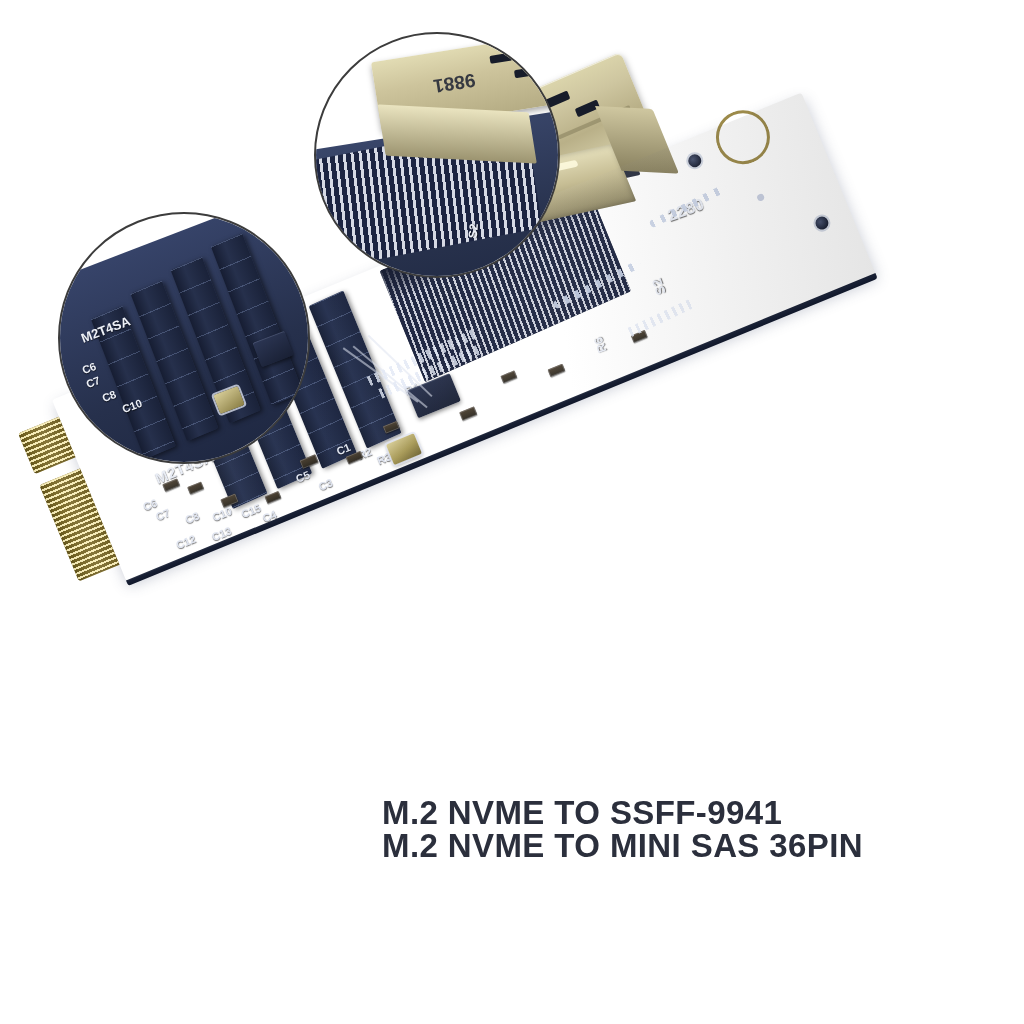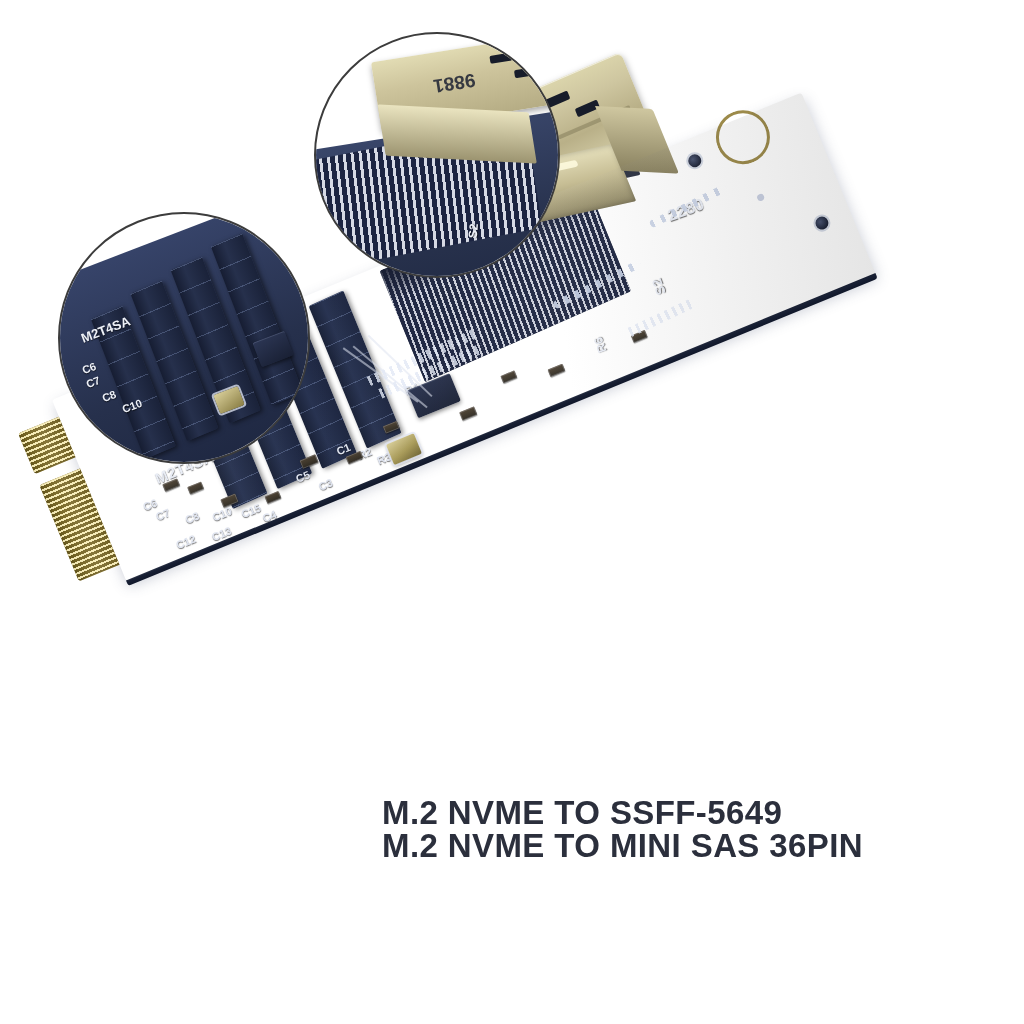--- a/index.html
+++ b/index.html
@@ -577,17 +577,17 @@
       <div class="il-silk" style="left:22px; top:148px; font-size:11px; transform: rotate(-21deg);">C6</div>
       <div class="il-silk" style="left:26px; top:162px; font-size:11px; transform: rotate(-21deg);">C7</div>
       <div class="il-silk" style="left:42px; top:176px; font-size:11px; transform: rotate(-21deg);">C8</div>
       <div class="il-silk" style="left:62px; top:186px; font-size:11px; transform: rotate(-21deg);">C10</div>
       <div class="il-chip" style="left:196px; top:122px; width:34px; height:26px; transform: rotate(-21deg);"></div>
       <div class="il-xtal" style="left:156px; top:176px; width:26px; height:20px; transform: rotate(-21deg);"></div>
     </div>
   </div>
 
   <div class="caption-block">
-    <div class="caption-line line1">M.2 NVME TO SSFF-5649</div>
+    <div class="caption-line line1">M.2 NVME TO SSFF-9941</div>
     <div class="caption-line line2">M.2 NVME TO MINI SAS 36PIN</div>
   </div>
 
 </div>
 
 </body></html>

